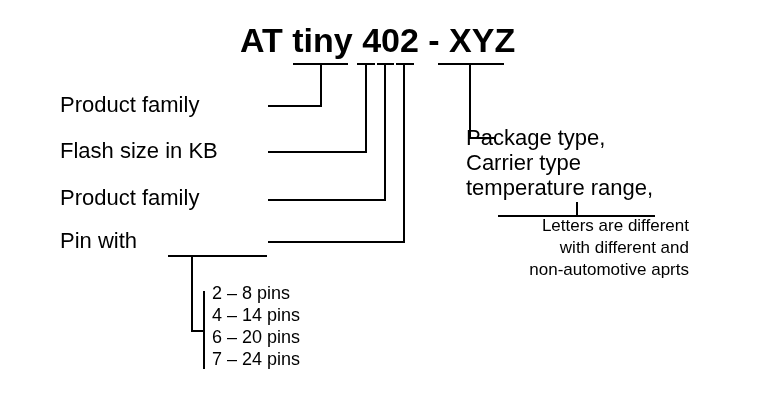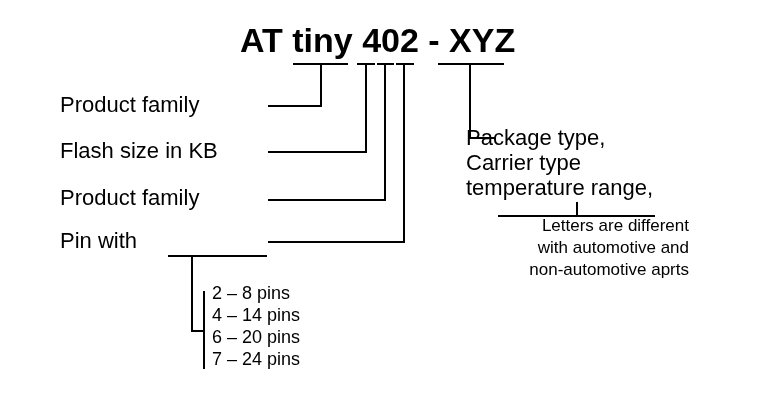--- a/index.html
+++ b/index.html
@@ -109,17 +109,17 @@
     <div>Package type,</div>
     <div>Carrier type</div>
     <div>temperature range,</div>
   </div>
 
   <div class="vl" style="left:576px;top:202px;height:14px"></div>
   <div class="hl" style="left:498px;top:215px;width:157px"></div>
 
   <div class="noteblock">
     <div>Letters are different</div>
-    <div>with automotive and</div>
+    <div>with different and</div>
     <div>non-automotive aprts</div>
   </div>
 
 </div>
 
 </body></html>

